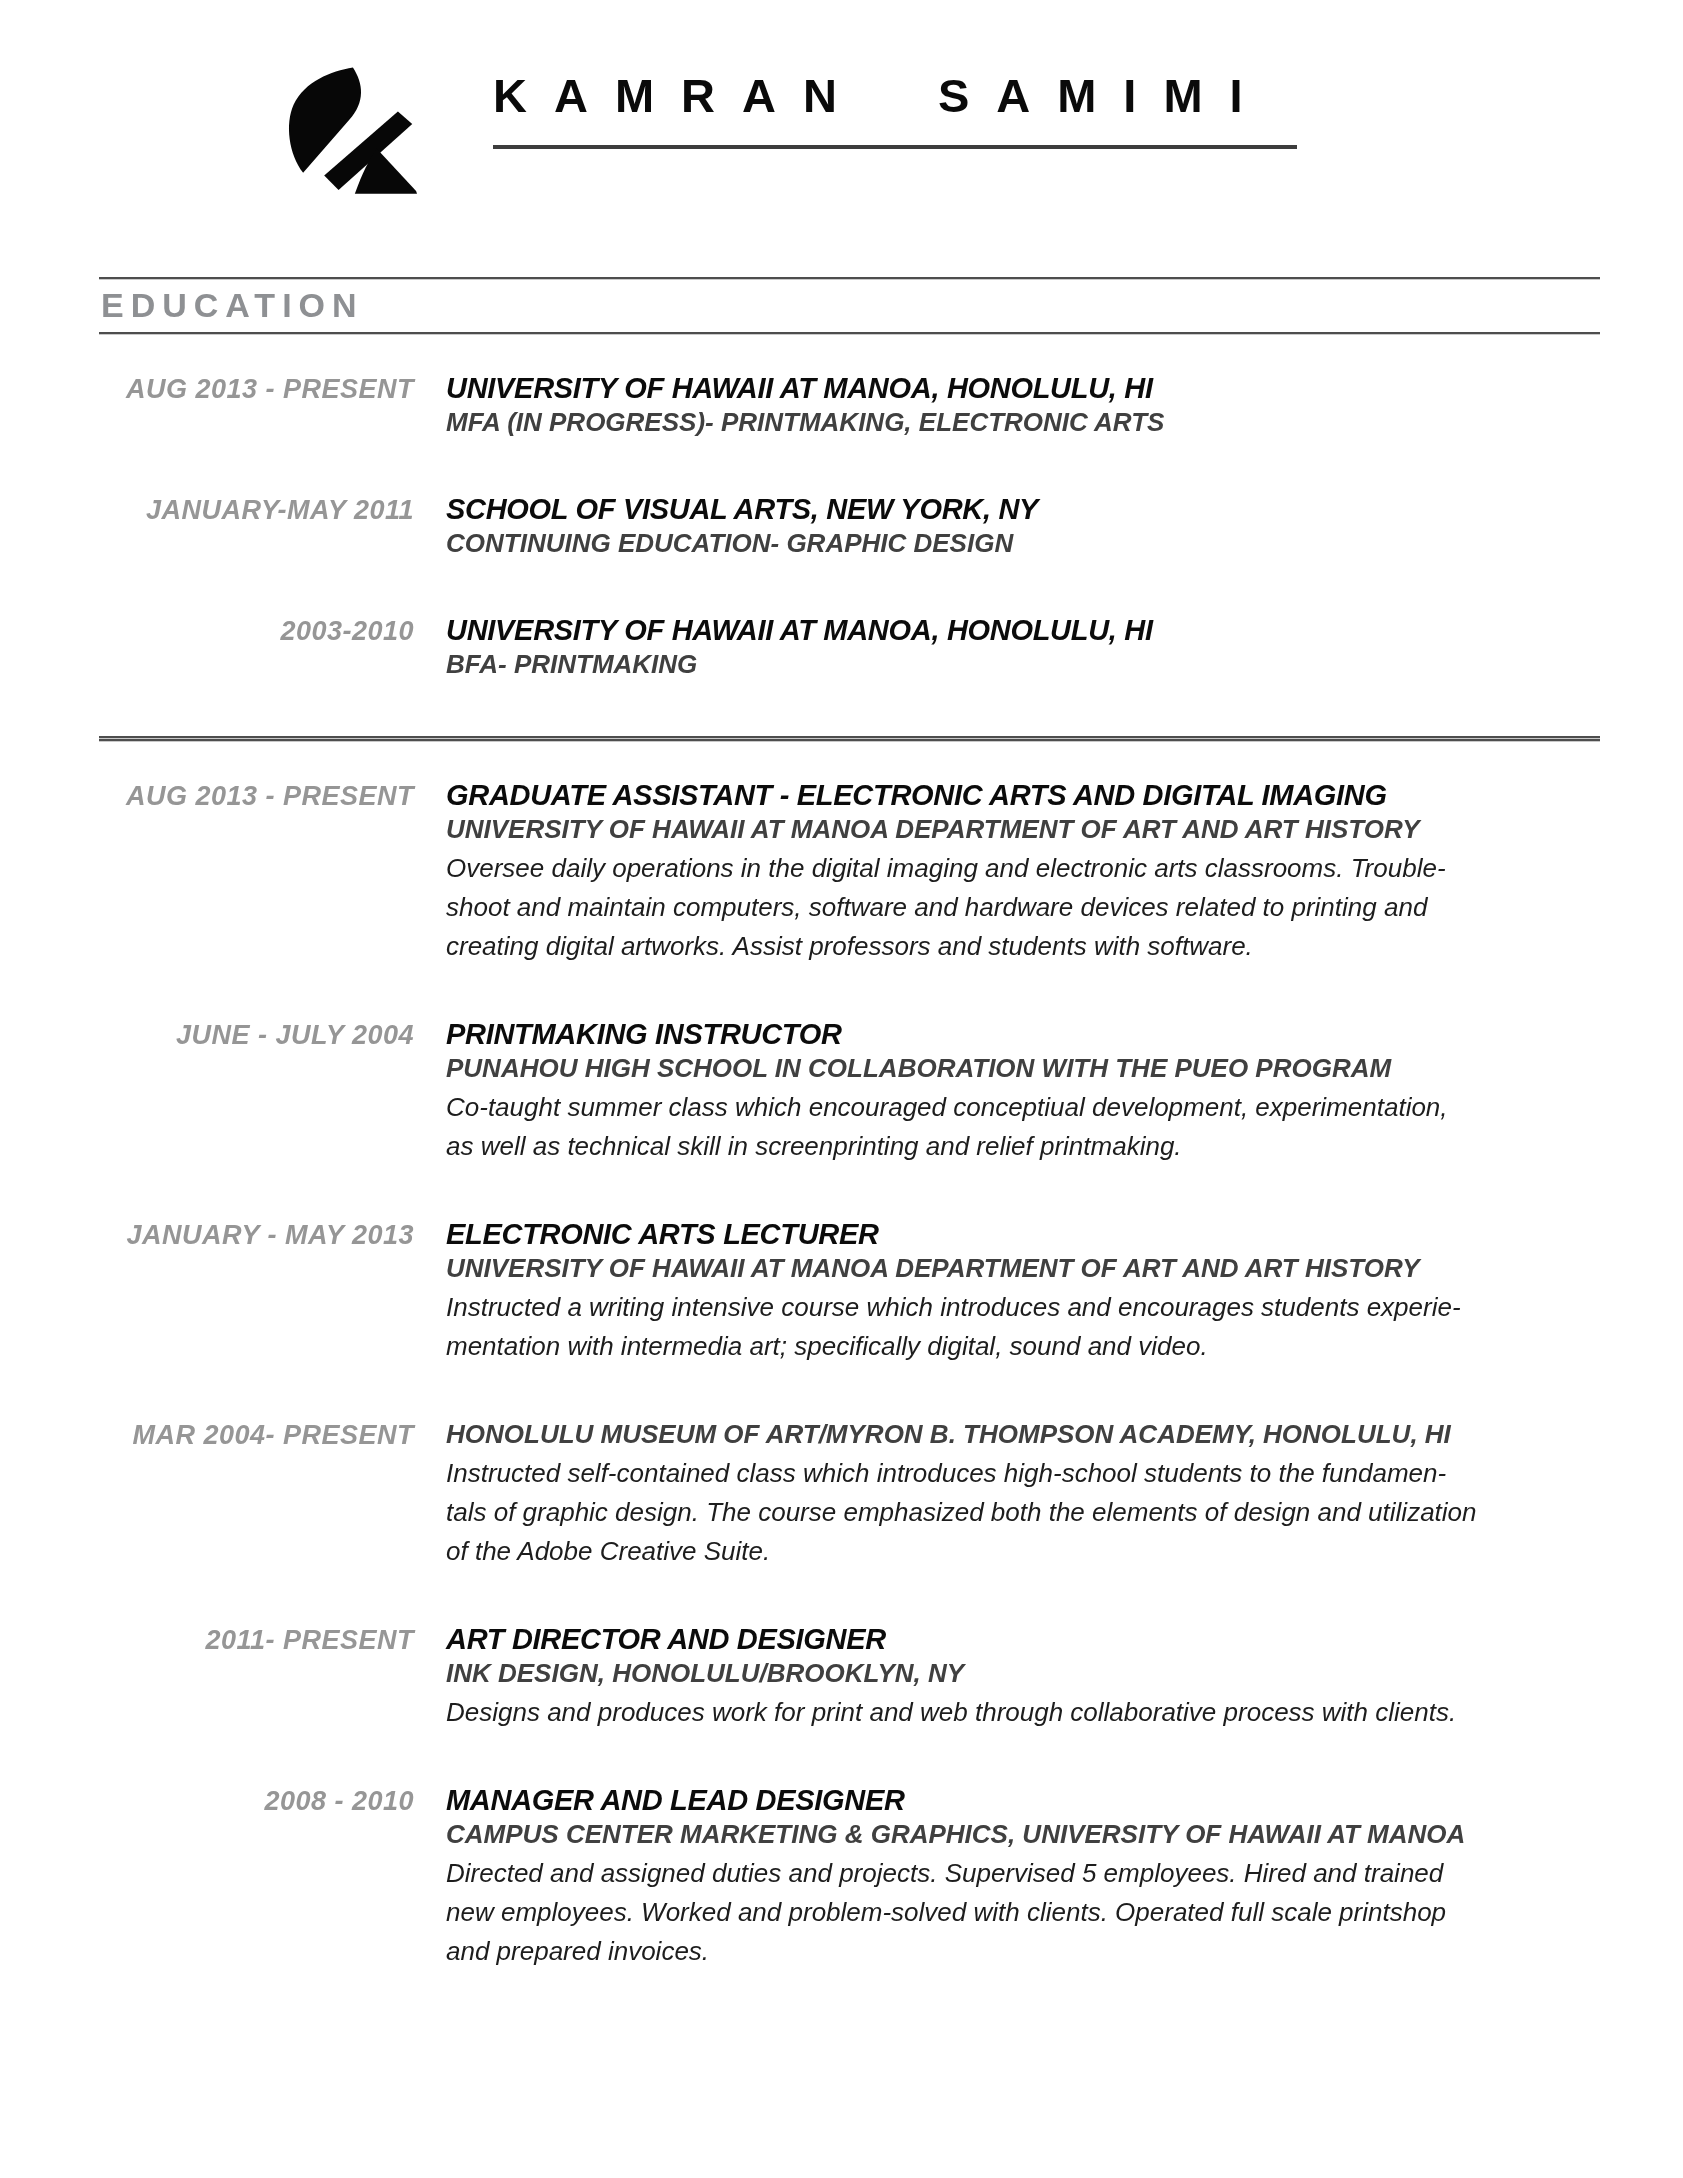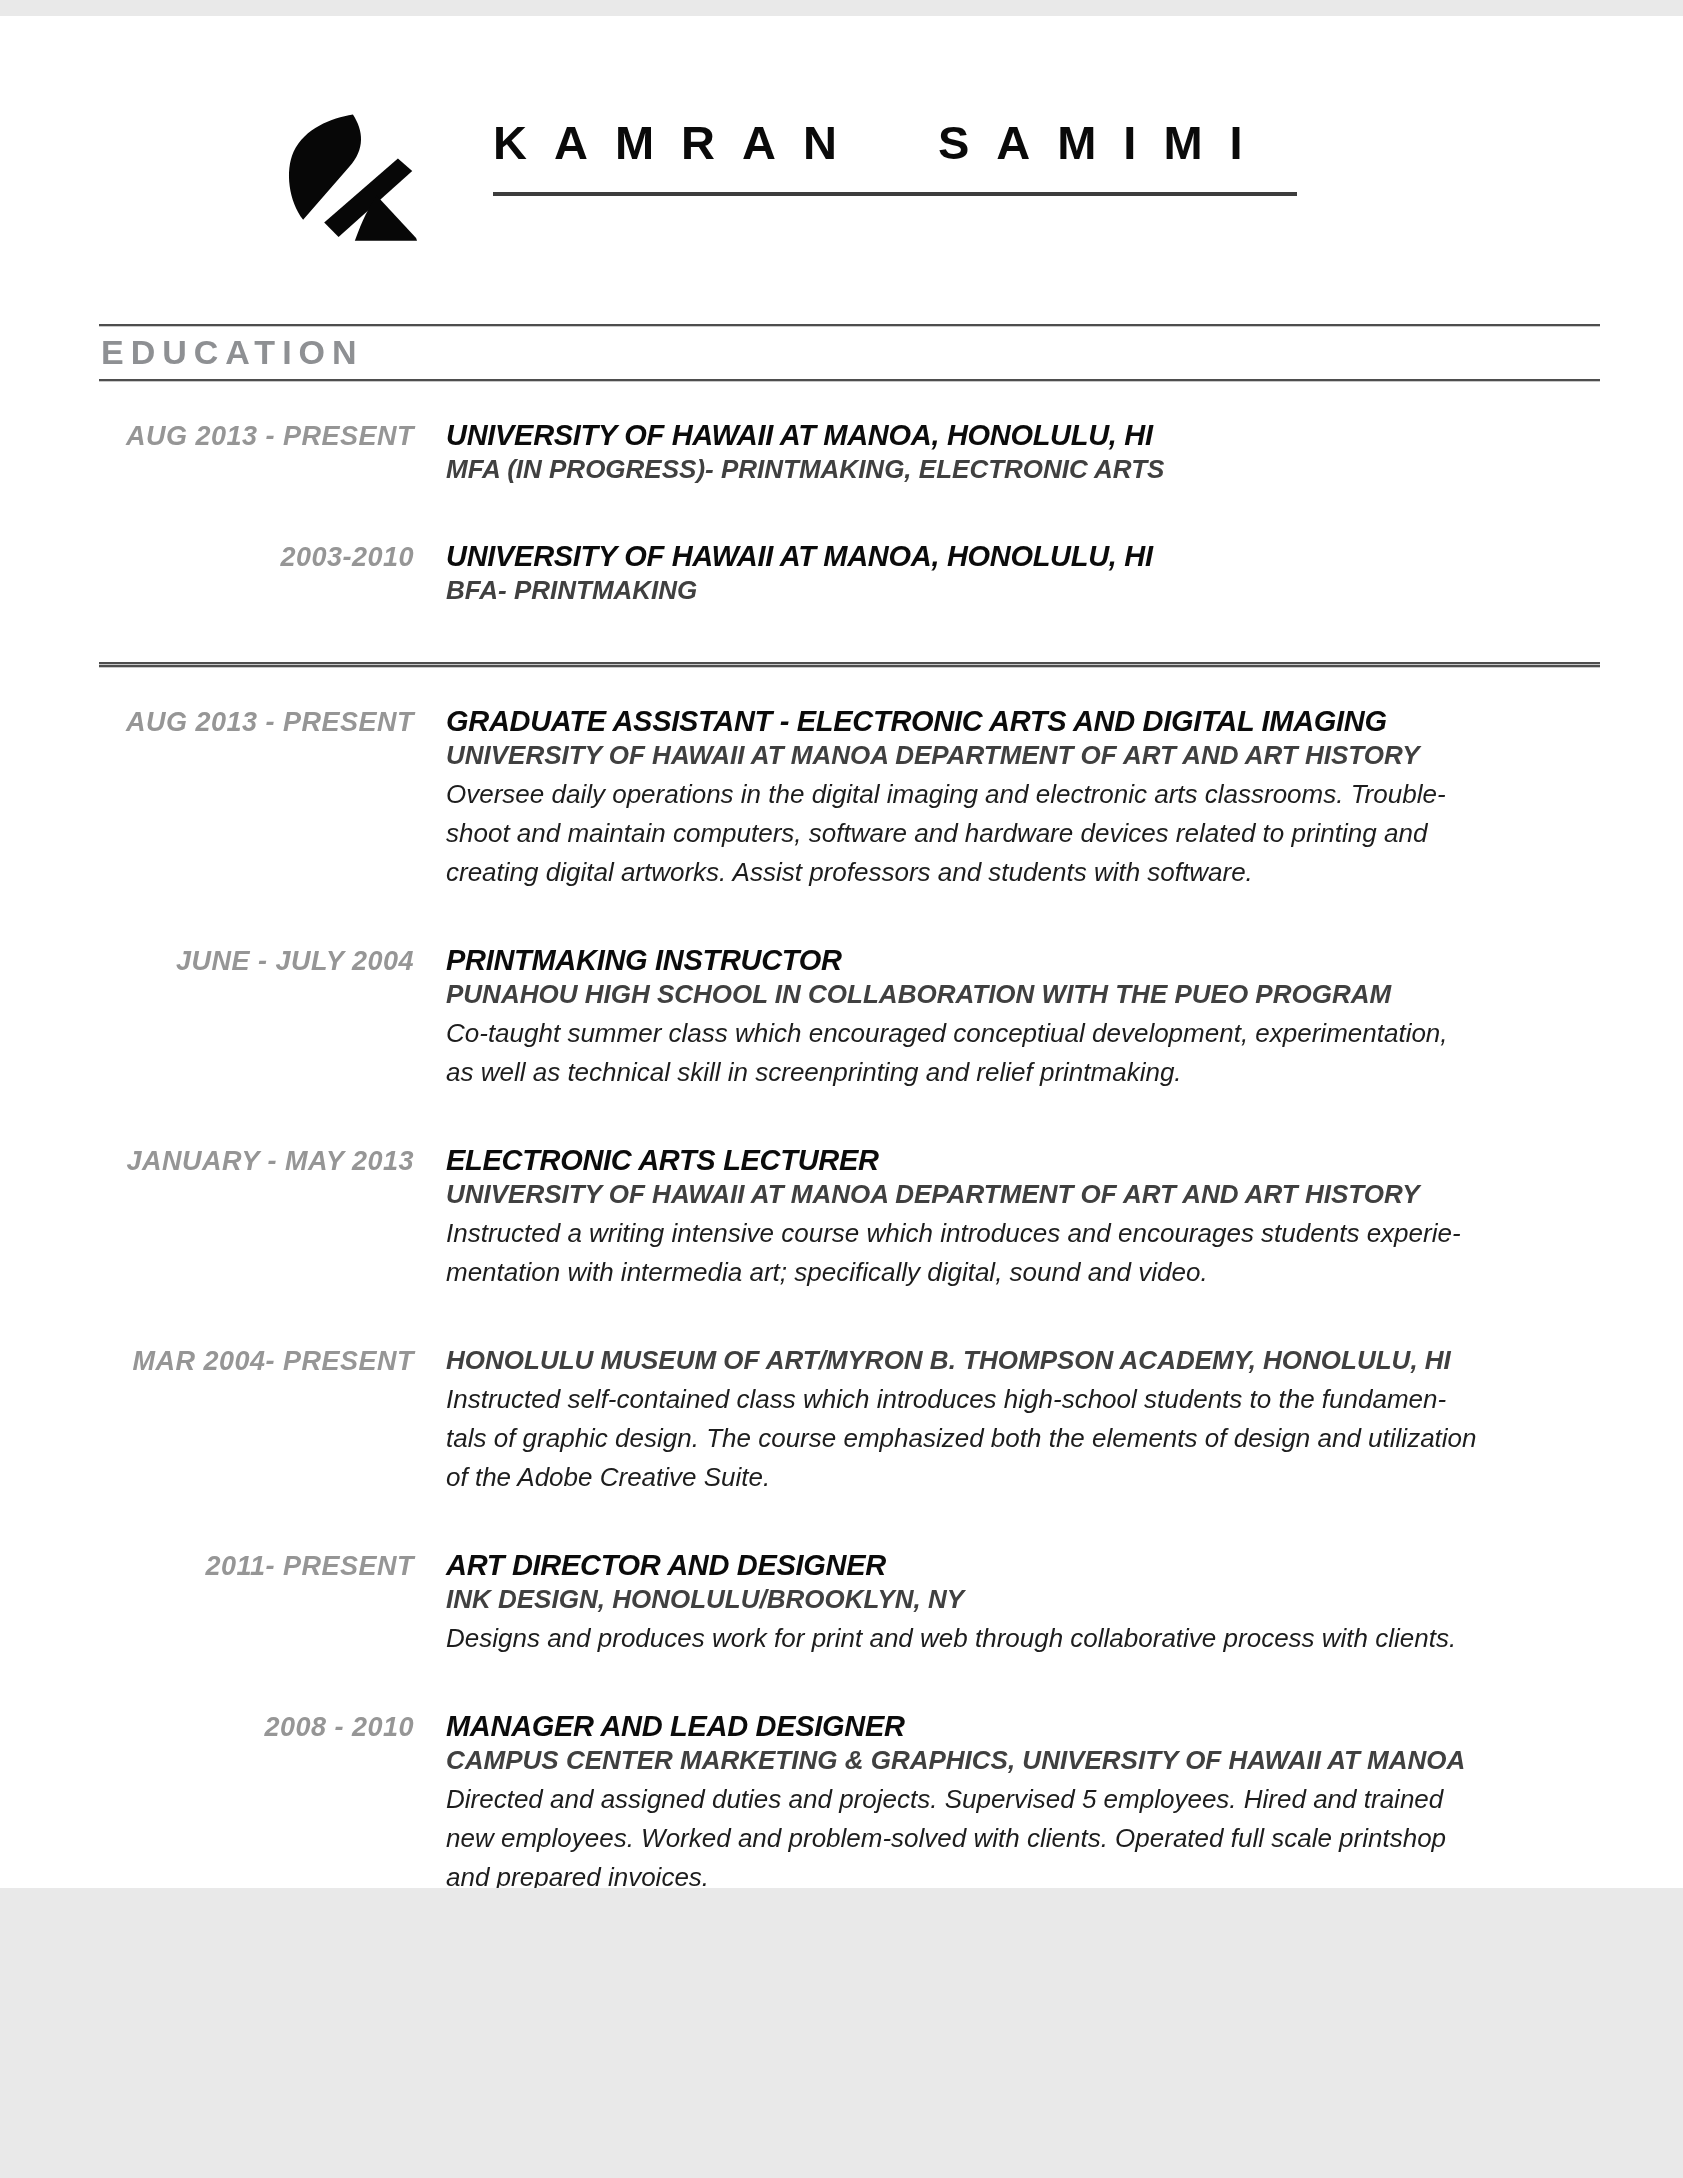--- a/index.html
+++ b/index.html
@@ -1,23 +1,23 @@
 <!DOCTYPE html>
 <html><head>
 <meta charset="utf-8">
 <style>
   * { box-sizing: border-box; }
   html,body { margin:0; padding:0; background:#e9e9e9; }
   .page {
     position: relative;
     width: 1683px;
-    height: 1872px;
-    margin: 16px auto;
+    height: 2178px;
+    margin: 0 auto;
     background: #ffffff;
-    padding: 94px 83px 0 99px;
+    padding: 63px 83px 0 99px;
     font-family: "Liberation Sans", sans-serif;
     color: #0d0d0d;
     overflow: hidden;
   }
 
   
   .header { display: flex; align-items: flex-start; }
   .logo { width: 134px; height: 139px; margin-left: 185px; flex: 0 0 auto; }
   .logo svg { width: 100%; height: 100%; display: block; }
   .header-text { margin-left: 75px; padding-top: 8px; }
@@ -133,20 +133,27 @@
     <div class="entries entries-edu">
 
       <article class="entry">
         <div class="date">AUG 2013 - PRESENT</div>
         <div class="details">
           <h3 class="title">UNIVERSITY OF HAWAII AT MANOA, HONOLULU, HI</h3>
           <div class="subtitle">MFA (IN PROGRESS)- PRINTMAKING, ELECTRONIC ARTS</div>
         </div>
       </article>
 
+      <article class="entry">
+        <div class="date">JANUARY-MAY 2011</div>
+        <div class="details">
+          <h3 class="title">SCHOOL OF VISUAL ARTS, NEW YORK, NY</h3>
+          <div class="subtitle">CONTINUING EDUCATION- GRAPHIC DESIGN</div>
+        </div>
+      </article>
 
       <article class="entry">
         <div class="date">2003-2010</div>
         <div class="details">
           <h3 class="title">UNIVERSITY OF HAWAII AT MANOA, HONOLULU, HI</h3>
           <div class="subtitle">BFA- PRINTMAKING</div>
         </div>
       </article>
 
     </div>

